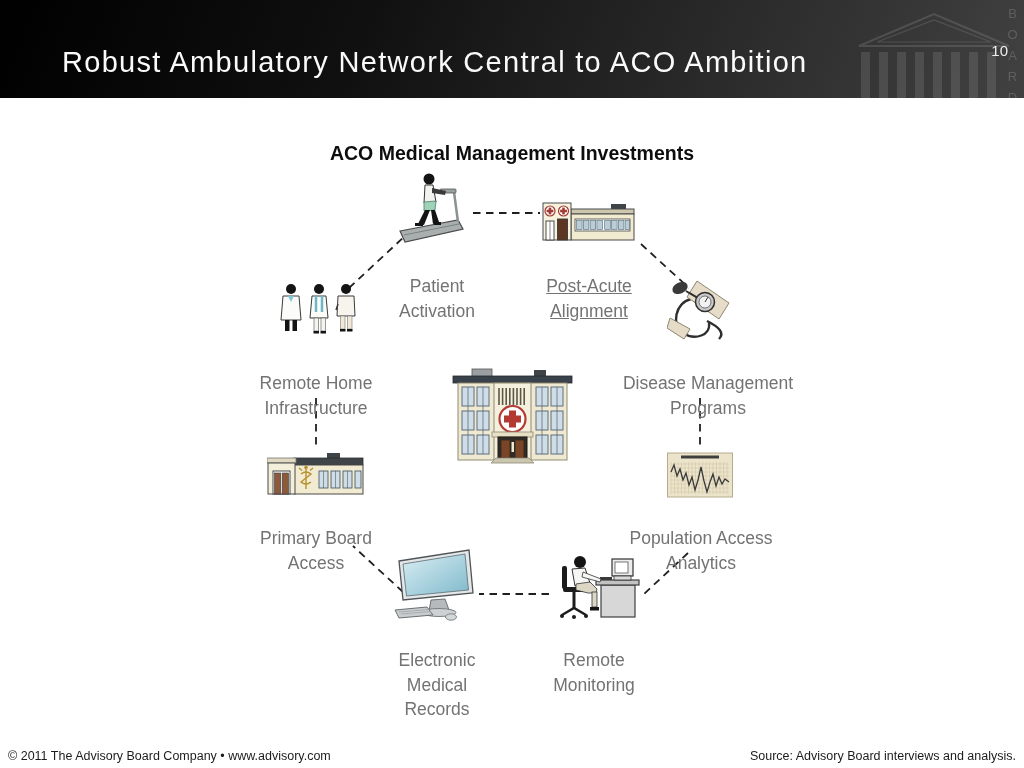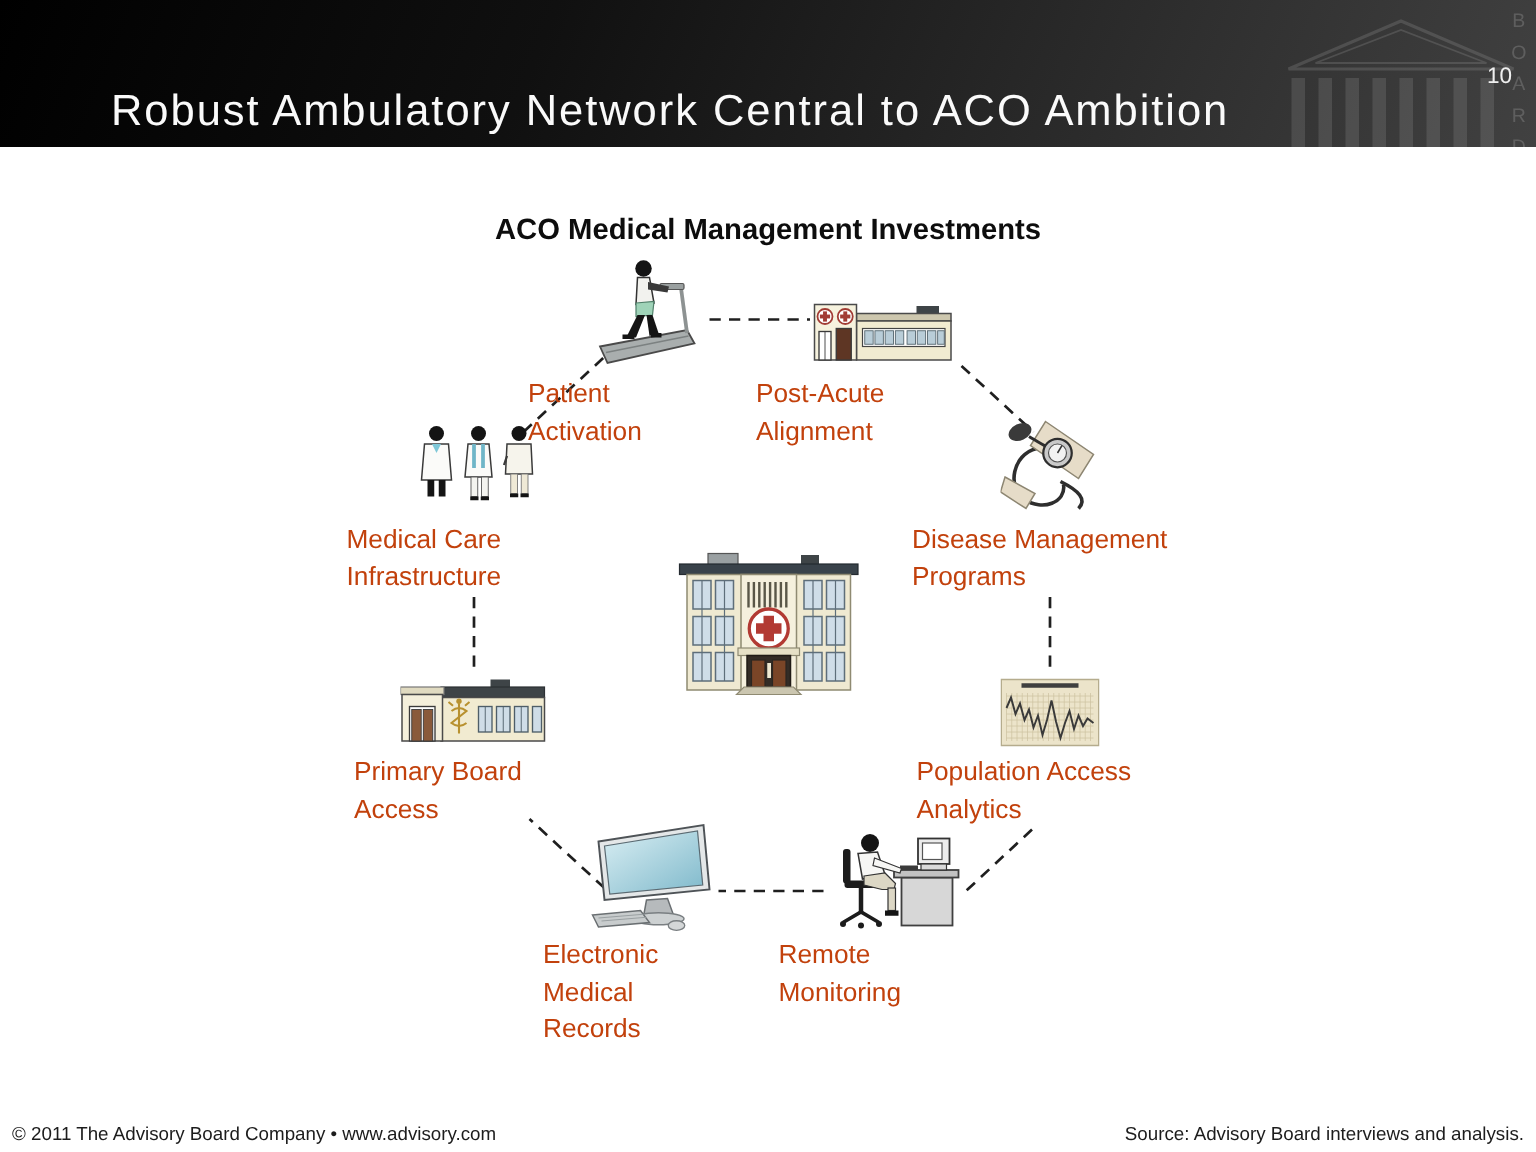--- a/index.html
+++ b/index.html
@@ -2,50 +2,50 @@
 <html><head>
 <meta charset="utf-8">
 <style>
   html,body{margin:0;padding:0;background:#6e6e6e;}
   .slide{position:relative;width:1024px;height:768px;margin:0 auto;background:#ffffff;
          font-family:"Liberation Sans",sans-serif;overflow:hidden;}
 
   
   .hdr{position:absolute;left:0;top:0;width:1024px;height:98px;
        background:linear-gradient(112deg,#000000 0%,#101010 35%,#414141 100%);}
-  .hdr-title{position:absolute;left:62px;top:46px;margin:12px;font-size:29px;font-weight:400;
+  .hdr-title{position:absolute;left:62px;top:46px;margin:0;font-size:29px;font-weight:400;
              color:#fafafa;letter-spacing:1.3px;white-space:nowrap;}
   .page-num{position:absolute;top:7px;right:16px;font-size:15px;color:#efefef;margin-top:35px;}
   .watermark{position:absolute;right:0;top:0;width:185px;height:98px;overflow:hidden;pointer-events:none;}
   .watermark svg{display:block;}
   .wm-letters{position:absolute;right:4px;top:6px;writing-mode:vertical-rl;text-orientation:upright;
               color:#9a9a9a;opacity:.35;font-size:13px;letter-spacing:6px;}
 
   
   .diagram-title{position:absolute;left:0;top:142px;width:1024px;text-align:center;
                  font-size:19.5px;font-weight:700;color:#0d0d0d;}
   .connectors{position:absolute;left:0;top:0;width:1024px;height:768px;pointer-events:none;}
   .icon{position:absolute;}
   .icon svg{display:block;width:100%;height:100%;}
-  .node-label{position:absolute;transform:translateX(-50%);text-align:left;
-              font-size:17.5px;line-height:24.5px;color:#c2410c;white-space:pre-line;}
+  .node-label{position:absolute;transform:translateX(-50%);text-align:center;
+              font-size:17.5px;line-height:24.5px;color:#737373;white-space:pre-line;margin-top:24px;}
 
   
   .ic-treadmill {left:398px;top:172px;width:72px;height:74px;}
   .ic-postacute {left:541px;top:196px;width:95px;height:46px;}
   .ic-disease   {left:667px;top:277px;width:66px;height:69px;}
   .ic-population{left:667px;top:450px;width:66px;height:48px;}
   .ic-remote    {left:552px;top:552px;width:89px;height:68px;}
   .ic-emr       {left:393px;top:548px;width:84px;height:74px;}
   .ic-primary   {left:267px;top:449px;width:99px;height:48px;}
   .ic-medhome   {left:276px;top:282px;width:86px;height:60px;}
   .ic-hospital  {left:450px;top:362px;width:125px;height:102px;}
 
   .lb-patient   {left:437px;top:250px;width:170px;}
-  .lb-postacute {left:589px;top:250px;width:170px;}
+  .lb-postacute {left:589px;top:250px;width:170px;text-decoration:underline;}
   .lb-disease   {left:708px;top:347px;width:200px;}
   .lb-population{left:701px;top:502px;width:180px;}
   .lb-remote    {left:594px;top:624px;width:150px;}
   .lb-emr       {left:437px;top:624px;width:150px;}
   .lb-primary   {left:316px;top:502px;width:160px;}
   .lb-medhome   {left:316px;top:347px;width:170px;}
 
   
   .foot-left{position:absolute;left:8px;bottom:5px;font-size:12.5px;color:#1c1c1c;}
   .foot-right{position:absolute;right:8px;bottom:5px;font-size:12.5px;color:#1c1c1c;}
@@ -345,19 +345,19 @@
 
       <circle cx="70" cy="7" r="5" fill="#141414"></circle>
       <path d="M62,14 L78,14 L79,34 L61,34 Z" fill="#f6f4ec" stroke="#3a3a3a" stroke-width="1"></path>
       <line x1="62" y1="22" x2="60" y2="28" stroke="#3a3a3a" stroke-width="1.5"></line>
       <rect x="64.5" y="34" width="4.5" height="13" fill="#efe9d6" stroke="#777" stroke-width="0.6"></rect>
       <rect x="71.5" y="34" width="4.5" height="13" fill="#efe9d6" stroke="#777" stroke-width="0.6"></rect>
       <rect x="64" y="47" width="5.5" height="2.5" fill="#141414"></rect>
       <rect x="71" y="47" width="5.5" height="2.5" fill="#141414"></rect>
     </svg>
   </div>
-  <div class="node-label lb-medhome">Medical Care
+  <div class="node-label lb-medhome">Remote Home
 Infrastructure</div>
 
   <div class="foot-left">© 2011 The Advisory Board Company • www.advisory.com</div>
   <div class="foot-right">Source: Advisory Board interviews and analysis.</div>
 
 </div>
 
 </body></html>

